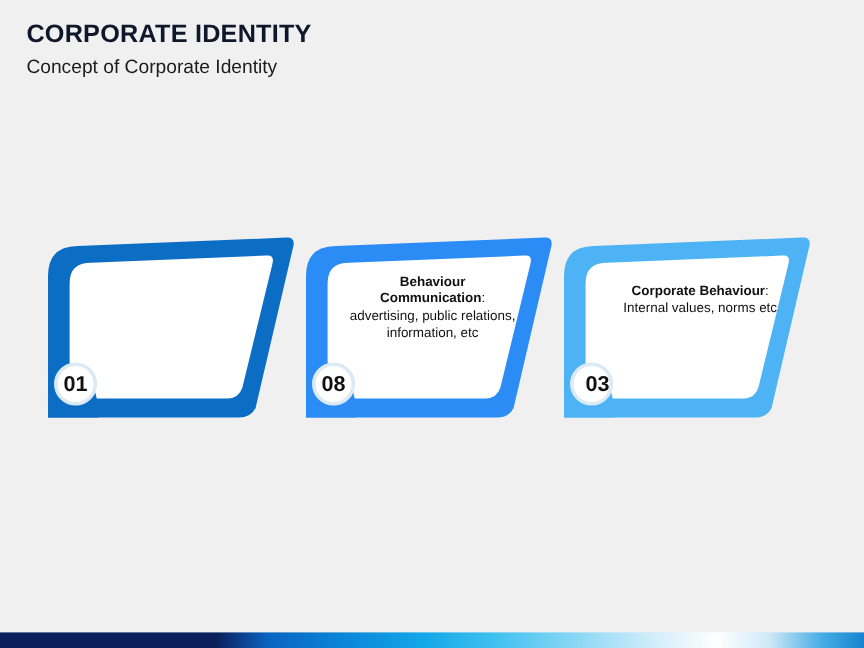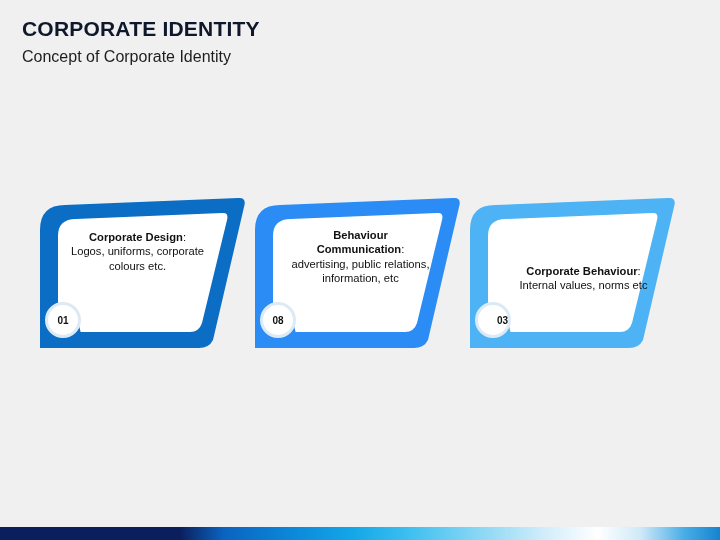--- a/index.html
+++ b/index.html
@@ -84,35 +84,35 @@
     line-height: 14.4px;
   }
   .shape-text .lead {
     font-weight: bold;
   }
   .shape-text .lead .colon {
     font-weight: normal;
   }
   .t1 { left: 32px; top: 50px; }
   .t2 { left: 40px; top: 48px; }
-  .t3 { left: 48px; top: 56px; margin-top: 28px; }
+  .t3 { left: 48px; top: 56px; }
 
   
   .badge {
     position: absolute;
     width: 36px;
     height: 36px;
     border-radius: 50%;
     background: #ffffff;
     border: 3.5px solid #dceaf6;
     box-sizing: border-box;
     display: flex;
     align-items: center;
     justify-content: center;
-    font-size: 10px;
+    font-size: 18px;
     font-weight: bold;
     color: #111111;
   }
   .b1 { left: 12px; top: 122px; }
   .b2 { left: 12px; top: 122px; }
   .b3 { left: 12px; top: 122px; justify-content: flex-end; }
 
   
   .bottom-bar {
     position: absolute;
@@ -146,24 +146,20 @@
   </div>
 
   <div class="diagram">
 
     <div class="shape-wrap shape-1">
       <svg viewBox="0 0 245 175" xmlns="http://www.w3.org/2000/svg">
         <path d="M7,168 L7,50 Q7,25 32,25 L205,18 Q214,17 211,27 L180,160 Q176,168 166,168 Z" fill="#0b6dc4"></path>
         <path d="M25,152 L25,56 Q25,39 43,39 L189,33 Q196,32 194,40 L169,143 Q166,152 157,152 Z" fill="#ffffff"></path>
         <path d="M7,168 L7,120 Q49,120 49,168 Z" fill="#0b6dc4"></path>
       </svg>
-      <div class="shape-text t1">
-        <span class="lead"><span>Corporate Design</span><span class="colon">:</span></span><br>
-        <span>Logos, uniforms, corporate colours etc.</span>
-      </div>
       <div class="badge b1">
         <span>01</span>
       </div>
     </div>
 
     <div class="shape-wrap shape-2">
       <svg viewBox="0 0 245 175" xmlns="http://www.w3.org/2000/svg">
         <path d="M7,168 L7,50 Q7,25 32,25 L205,18 Q214,17 211,27 L180,160 Q176,168 166,168 Z" fill="#2c8cf5"></path>
         <path d="M25,152 L25,56 Q25,39 43,39 L189,33 Q196,32 194,40 L169,143 Q166,152 157,152 Z" fill="#ffffff"></path>
         <path d="M7,168 L7,120 Q49,120 49,168 Z" fill="#2c8cf5"></path>

